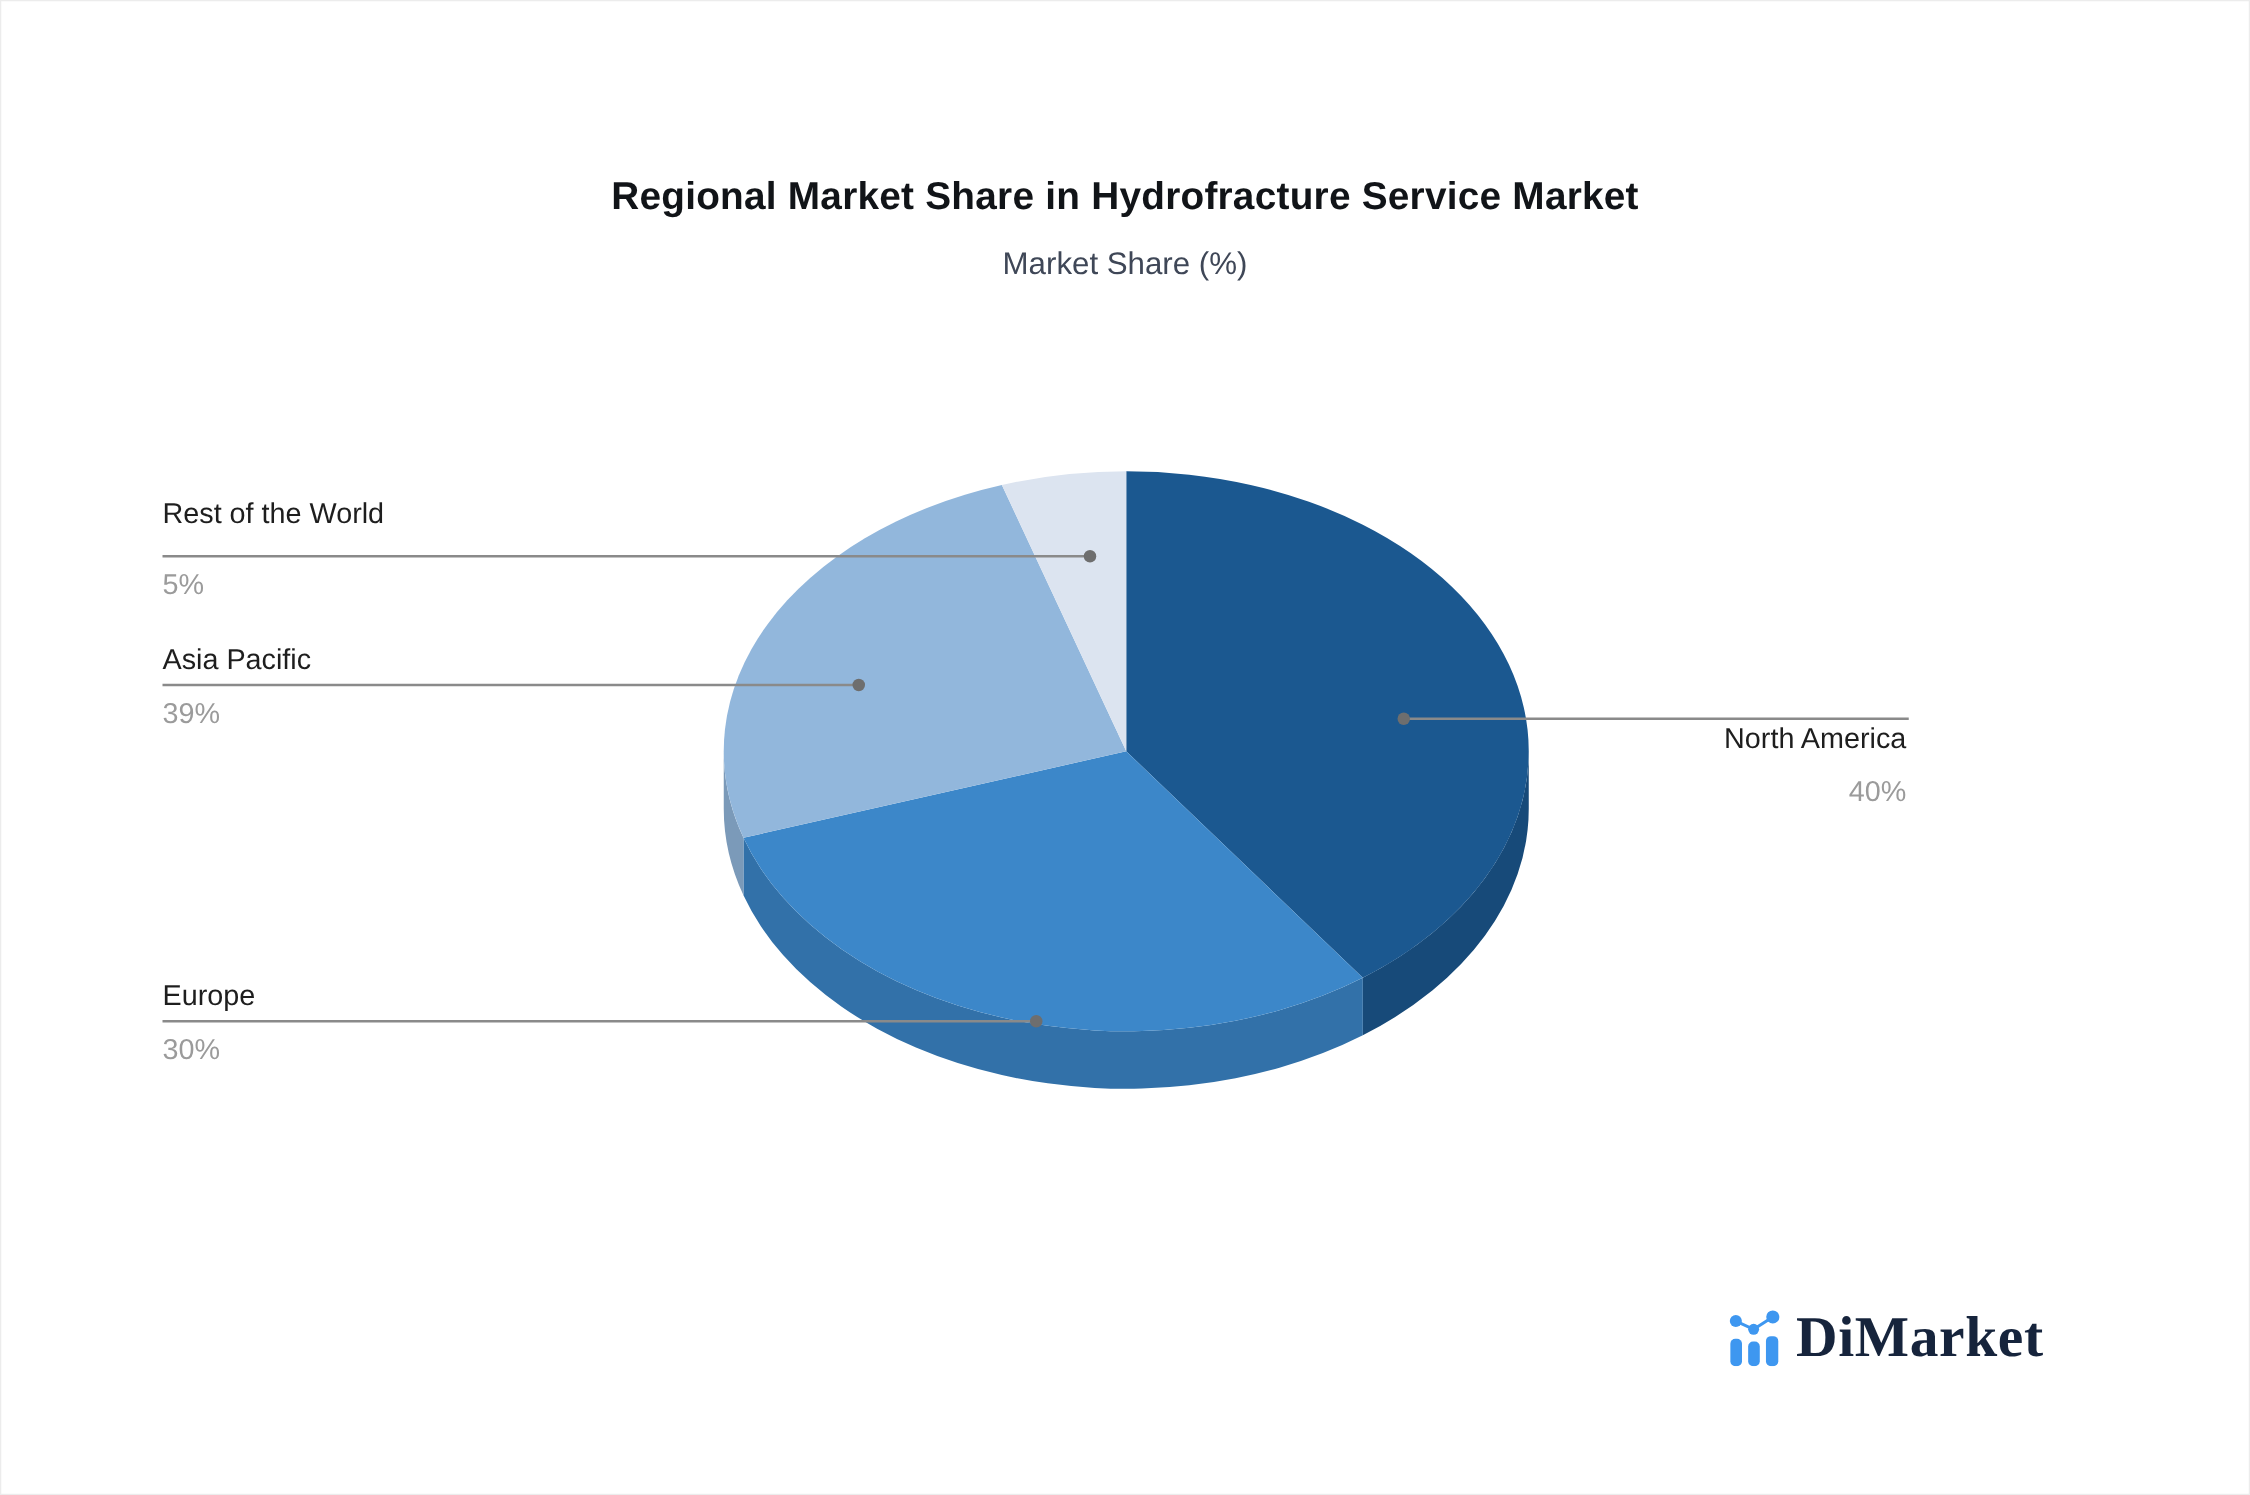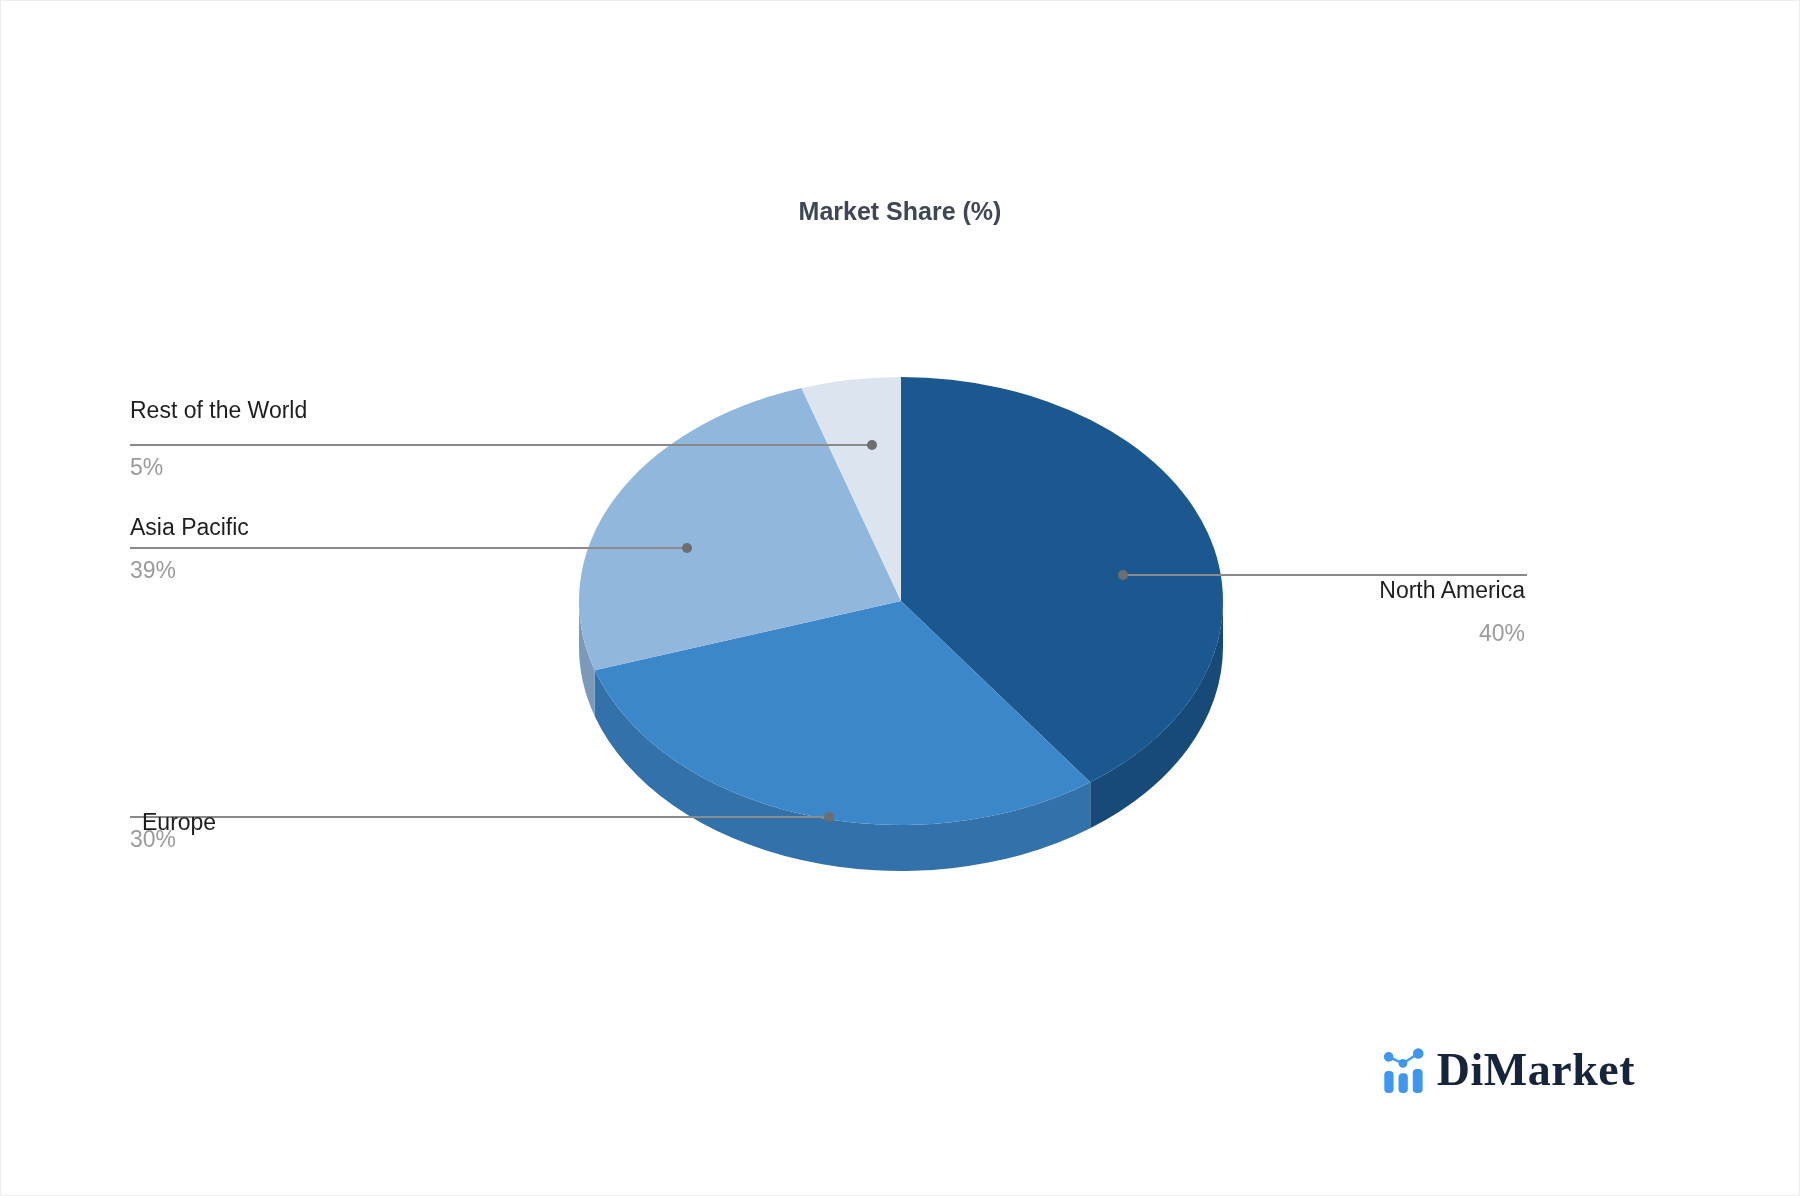--- a/index.html
+++ b/index.html
@@ -14,21 +14,21 @@
   }
   .chart-title{
     position:absolute;left:0;right:0;top:138px;
     text-align:center;
     font-size:31px;font-weight:700;color:#111418;
     letter-spacing:0.2px;
   }
   .chart-subtitle{
     position:absolute;left:0;right:0;top:196px;
     text-align:center;
-    font-size:25px;font-weight:700;color:#3f4757;
+    font-size:25px;font-weight:400;color:#3f4757;
   }
   #pie-svg{position:absolute;left:0;top:0;}
   .slice-label{
     position:absolute;
     font-size:23px;color:#1e1e1e;
     white-space:nowrap;
   }
   .slice-value{
     position:absolute;
     font-size:23px;color:#9b9b9b;
@@ -43,20 +43,21 @@
   .brand-text{
     font-family:"Liberation Serif", serif;
     font-size:46px;font-weight:700;color:#16243c;
     letter-spacing:0.5px;
   }
 </style>
 </head>
 <body>
 
 <div class="canvas">
+  <div class="chart-title">Regional Market Share in Hydrofracture Service Market</div>
   <div class="chart-subtitle">Market Share (%)</div>
 
   <svg id="pie-svg" width="1800" height="1196">
       <path d="M 1222,600 A 322 224 0 0 1 1089.2668512381763,781.2198067399881 L 1089.2668512381763,827.2198067399881 A 322 224 0 0 0 1222,646 Z" fill="rgb(23,74,121)"></path>
       <path d="M 1089.2668512381763,781.2198067399881 A 322 224 0 0 1 593.7598017529606,669.2198067399883 L 593.7598017529606,715.2198067399883 A 322 224 0 0 0 1089.2668512381763,827.2198067399881 Z" fill="rgb(50,113,169)"></path>
       <path d="M 593.7598017529606,669.2198067399883 A 322 224 0 0 1 578,600 L 578,646 A 322 224 0 0 0 593.7598017529606,715.2198067399883 Z" fill="rgb(123,154,185)"></path>
       <path d="M 900 600 L 900,376 A 322 224 0 0 1 1089.2668512381763,781.2198067399881 Z" fill="#1b5890"></path>
       <path d="M 900 600 L 1089.2668512381763,781.2198067399881 A 322 224 0 0 1 593.7598017529606,669.2198067399883 Z" fill="#3c87c9"></path>
       <path d="M 900 600 L 593.7598017529606,669.2198067399883 A 322 224 0 0 1 800.4965278112668,386.9633403498856 Z" fill="#92b7dc"></path>
       <path d="M 900 600 L 800.4965278112668,386.9633403498856 A 322 224 0 0 1 899.9999999999999,376 Z" fill="#dce4f0"></path>
@@ -66,21 +67,21 @@
       <circle cx="828" cy="816" r="5" fill="#6e6e6e"></circle>
       <line x1="129" x2="686" y1="547" y2="547" stroke="#8a8a8a" stroke-width="2"></line>
       <circle cx="686" cy="547" r="5" fill="#6e6e6e"></circle>
       <line x1="129" x2="871" y1="444" y2="444" stroke="#8a8a8a" stroke-width="2"></line>
       <circle cx="871" cy="444" r="5" fill="#6e6e6e"></circle>
     </svg>
 
   <div id="label-layer">
       <div class="slice-label align-right" style="top: 540px; right: 274px;">North America</div>
       <div class="slice-value align-right" style="top: 583px; right: 274px;">40%</div>
-      <div class="slice-label" style="top: 782px; left: 141px; margin-top: 26px;">Europe</div>
+      <div class="slice-label" style="top: 782px; left: 129px;">Europe</div>
       <div class="slice-value" style="top: 825px; left: 129px;">30%</div>
       <div class="slice-label" style="top: 513px; left: 129px;">Asia Pacific</div>
       <div class="slice-value" style="top: 556px; left: 129px;">39%</div>
       <div class="slice-label" style="top: 396px; left: 129px;">Rest of the World</div>
       <div class="slice-value" style="top: 453px; left: 129px;">5%</div>
     </div>
 
   <div class="brand">
     <svg width="42" height="46" viewBox="0 0 38 42">
       <g fill="#3e97f0" stroke="none">

